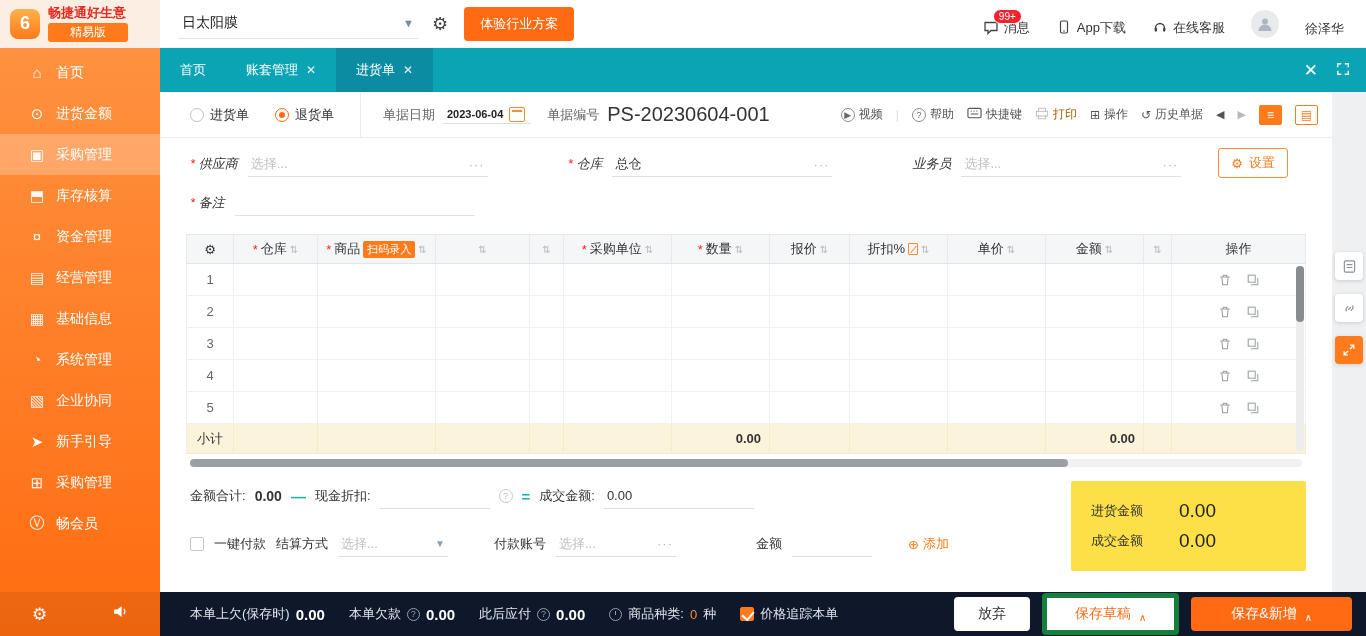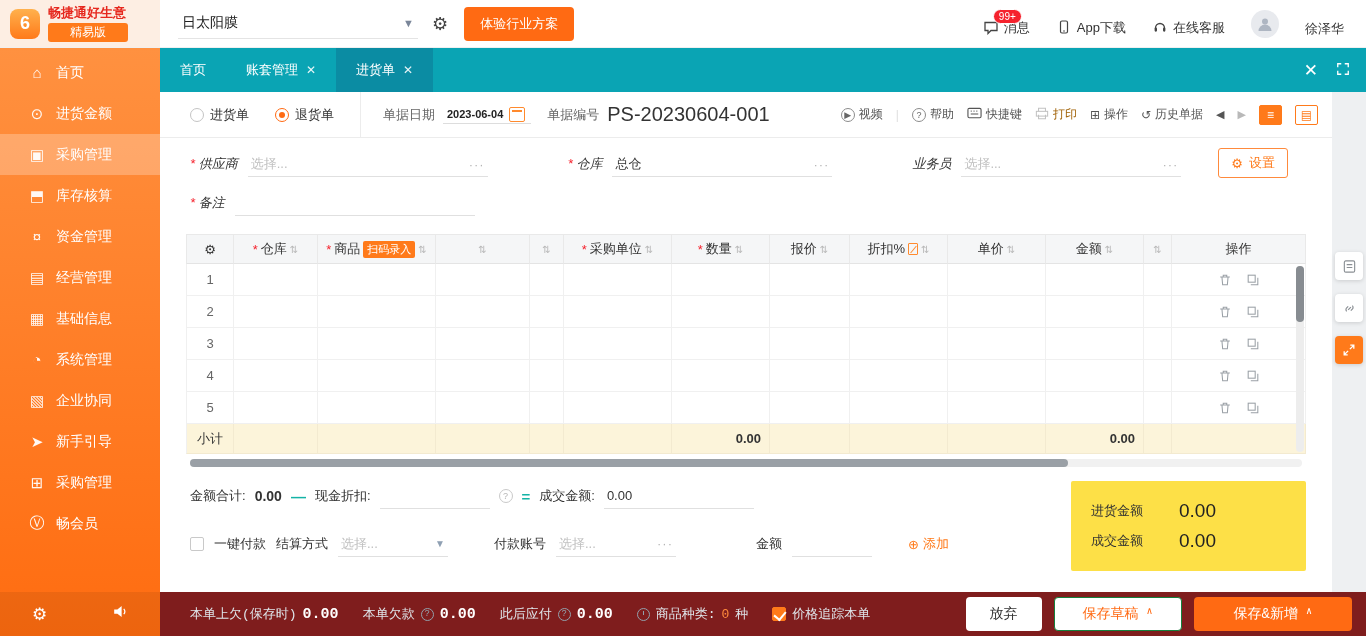--- a/index.html
+++ b/index.html
@@ -114,32 +114,32 @@
   .cbox.checked { background:#ff7a1a; border-color:#ff7a1a; }
   .cbox.checked::after { content:""; position:absolute; left:3px; top:1px; width:6px; height:9px; border-right:2px solid #fff; border-bottom:2px solid #fff; transform:rotate(40deg); }
   .chev-down { color:#8fa0b3; font-size:10px; }
   .add-link { color:#ff7a1a; display:flex; align-items:center; gap:4px; cursor:pointer; margin-left:26px; }
   .summary-box { width:235px; height:90px; background:#fde047; border-radius:2px; padding:10px 20px; display:flex; flex-direction:column; justify-content:center; gap:8px; }
   .sum-row { display:flex; align-items:center; gap:28px; }
   .sum-label { width:60px; color:#333; }
   .sum-val { font-size:19px; color:#222; }
 
   
-  .bottombar { height:44px; background:#7f1d1d; display:flex; align-items:center; gap:24px; padding:0 14px 0 30px; color:#dfe5ea; flex:0 0 44px;font-family:Liberation Mono, monospace; }
+  .bottombar { height:44px; background:#0f172a; display:flex; align-items:center; gap:24px; padding:0 14px 0 30px; color:#dfe5ea; flex:0 0 44px; }
   .bb-item { display:flex; align-items:center; gap:6px; }
   .bb-val { color:#fff; font-weight:bold; font-size:15px; }
   .bb-circ { width:13px; height:13px; border:1px solid #93a0ab; border-radius:50%; font-size:9px; color:#93a0ab; display:flex; align-items:center; justify-content:center; }
   .clock { width:13px; height:13px; border:1px solid #93a0ab; border-radius:50%; position:relative; }
   .clock::after { content:""; position:absolute; left:5px; top:2px; width:1px; height:4px; background:#93a0ab; }
   .orange-txt { color:#ff8a3c; }
   .bb-btns { margin-left:auto; display:flex; gap:12px; align-items:center; }
-  .btn { border-radius:4px; padding:8px 24px; font-size:14px; display:flex; align-items:flex-start; gap:8px; cursor:pointer; border:none; font-family:inherit; }
+  .btn { border-radius:4px; padding:8px 24px; font-size:14px; display:flex; align-items:flex-end; gap:8px; cursor:pointer; border:none; font-family:inherit; }
   .btn .caret { font-size:10px; }
   .btn-ghost { background:#fff; color:#333; }
-  .btn-draft { background:#fff; color:#ff6a13; border:1px solid #15803d; padding:7px 28px; }
+  .btn-draft { background:#fff; color:#ff6a13; border:5px solid #15803d; padding:7px 28px; }
   .btn-primary { background:#ff6a13; color:#fff; padding:8px 40px; }
 </style>
 </head>
 <body>
 
 <div class="app">
 
   <header class="topbar">
     <div class="logo">
       <div class="logo-badge">6</div>

